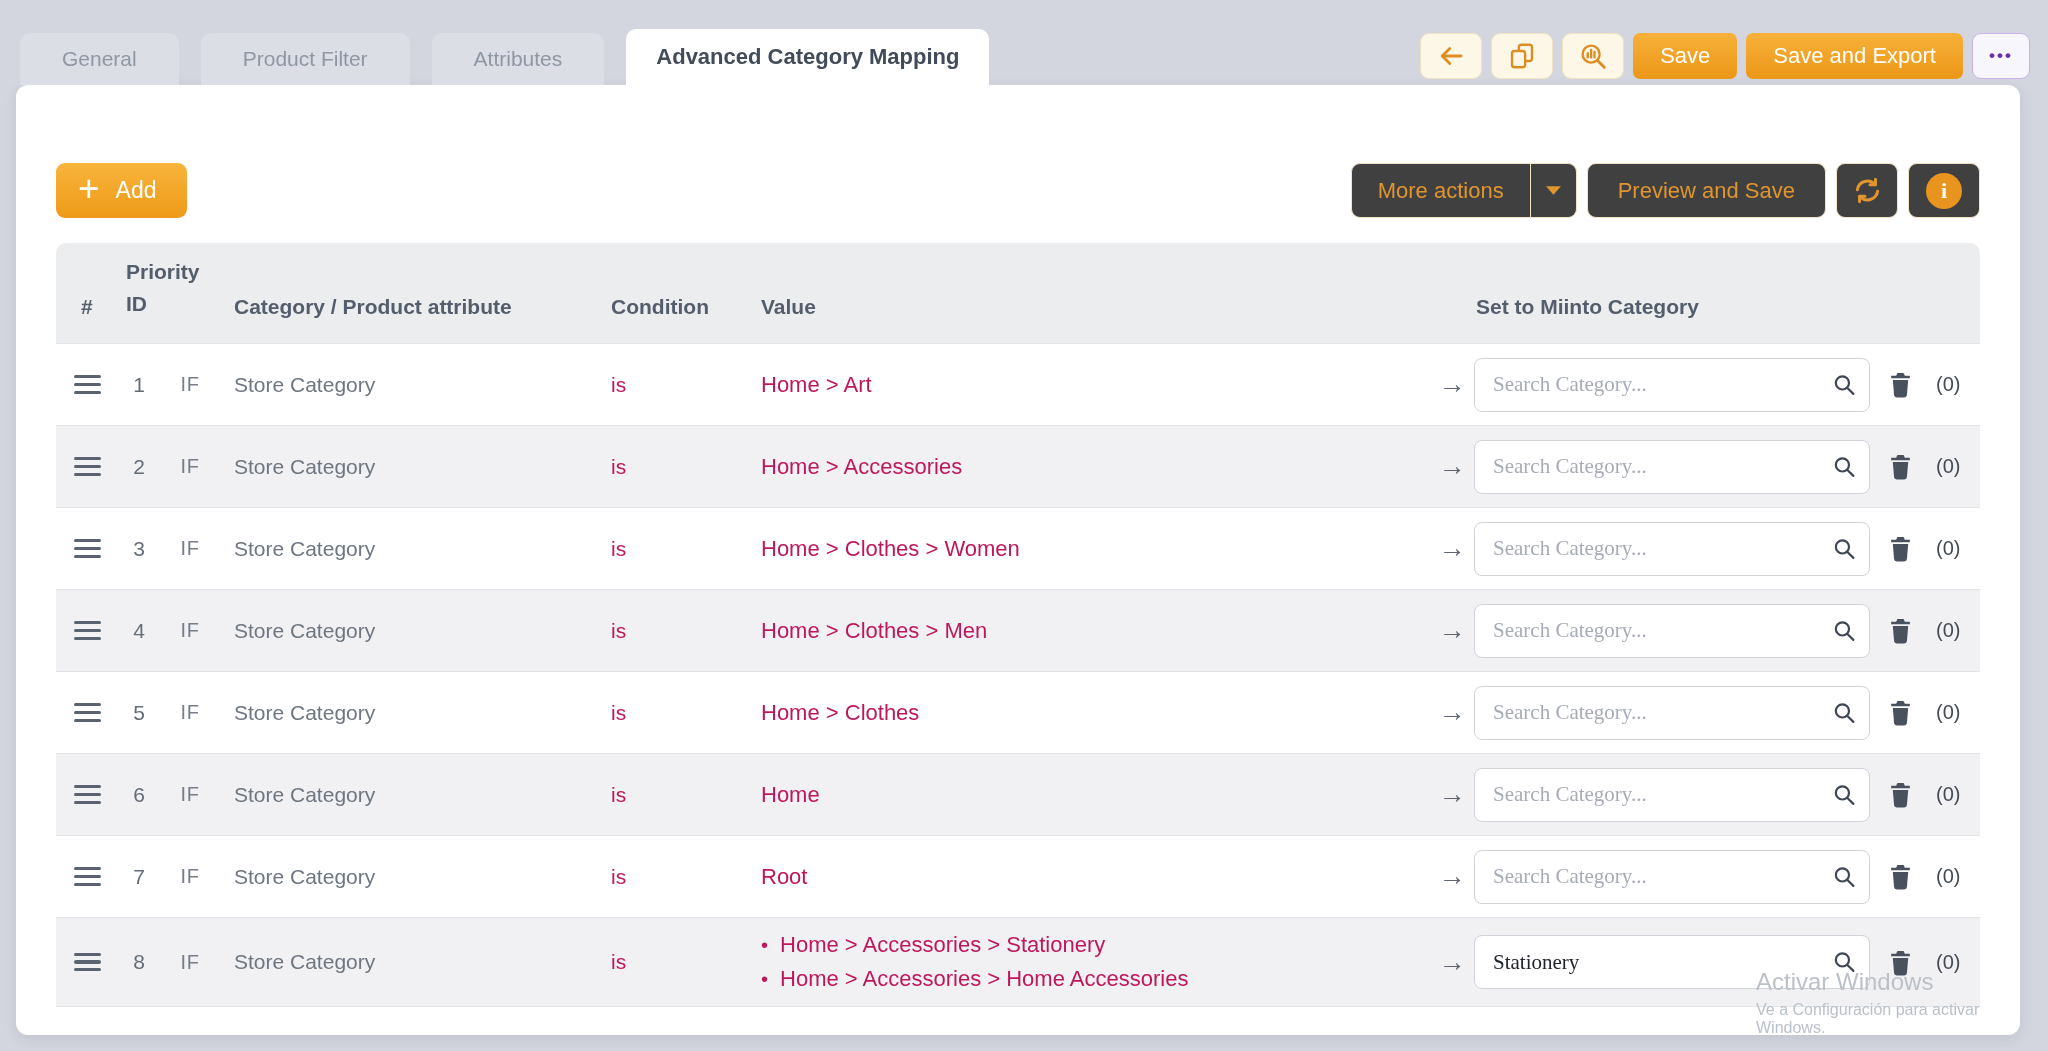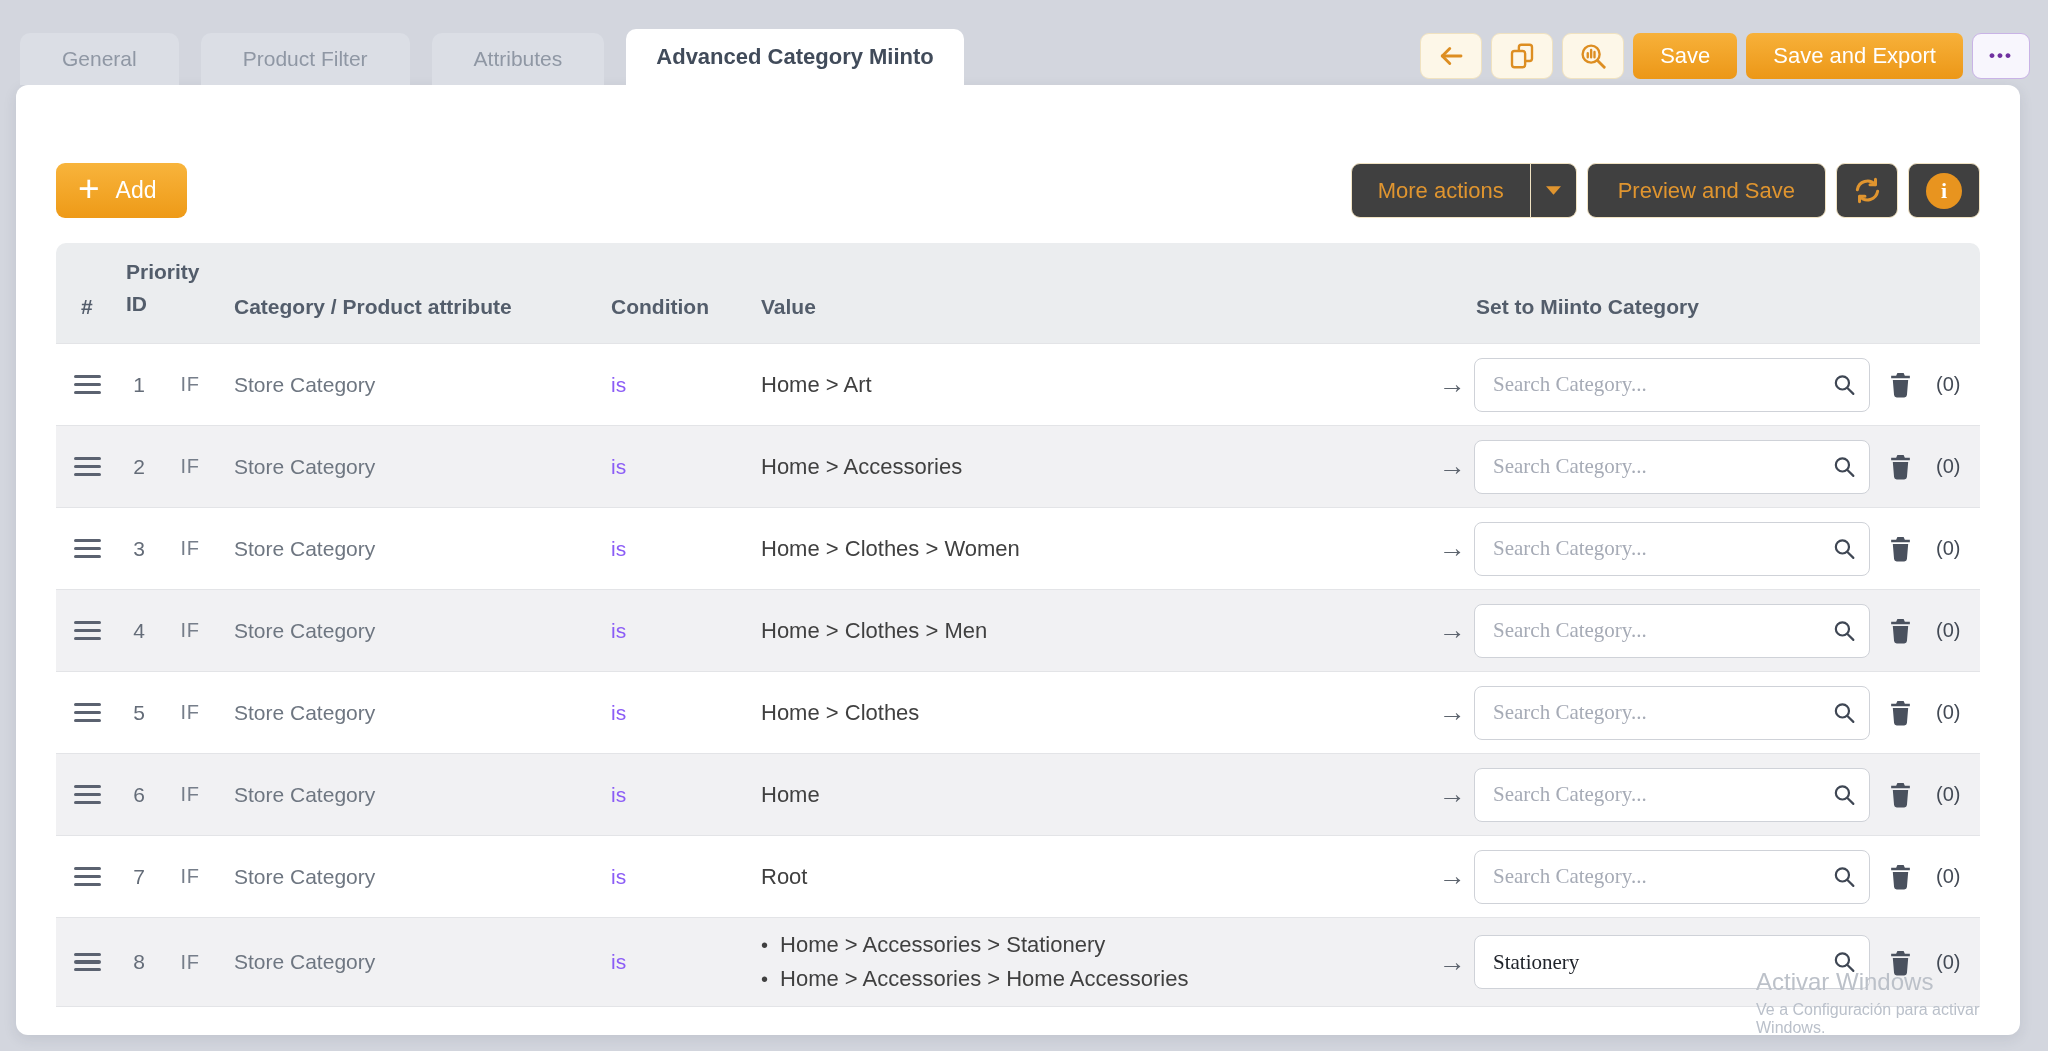--- a/index.html
+++ b/index.html
@@ -86,22 +86,22 @@
   .h-setto{grid-column:8;padding-left:2px;}
   .row{min-height:81px;align-items:center;background:#fff;border-top:1px solid #e3e4e7;}
   .row.alt{background:#f1f1f3;}
   .row:last-child{border-bottom:1px solid #e3e4e7;}
   .cell-handle{padding-left:18px;cursor:grab;}
   .bars{display:flex;flex-direction:column;gap:4.5px;width:27px;}
   .bars i{display:block;height:3.2px;background:#5b6270;border-radius:2px;}
   .cell-num{text-align:center;color:#646c78;font-size:21px;}
   .cell-if{text-align:center;color:#767e8a;font-size:20px;letter-spacing:.5px;}
   .cell-attr{padding-left:16px;color:#6e7681;font-size:21px;}
-  .cell-cond{padding-left:13px;color:#8b5cf6;font-size:21px;}
-  .cell-value{padding:10px 0 10px 13px;color:#404040;font-size:22px;}
+  .cell-cond{padding-left:13px;color:#be185d;font-size:21px;}
+  .cell-value{padding:10px 0 10px 13px;color:#be185d;font-size:22px;}
   .value-line{line-height:34px;display:flex;align-items:center;}
   .bullet{font-size:20px;margin-right:12px;}
   .cell-arrow{text-align:center;color:#5d646e;font-size:27px;font-weight:400;}
   .cell-cat{padding-right:2px;}
   .input-wrap{position:relative;width:100%;}
   .input-wrap input{
     width:100%;height:54px;border:1.5px solid #cfd2d8;border-radius:8px;box-sizing:border-box;
     padding:0 52px 0 18px;font-size:21px;color:#20242b;font-family:Liberation Serif, serif;
     background:#fff;outline:none;
   }
@@ -114,21 +114,21 @@
   .wm1{font-size:24px;color:#bcc1c9;font-family:"Liberation Sans",sans-serif;font-weight:300;}
   .wm2{font-size:16px;color:#bac0ca;margin-top:5px;}
 </style>
 </head>
 <body>
 
 <div class="tabs">
   <div class="tab">General</div>
   <div class="tab">Product Filter</div>
   <div class="tab">Attributes</div>
-  <div class="tab active">Advanced Category Miinto</div>
+  <div class="tab active">Advanced Category Mapping</div>
 </div>
 
 <div class="toolbar">
   <div class="icon-btn">
     <span style="display:flex">
       <svg width="30" height="30" viewBox="0 0 24 24" fill="none" stroke="#dd8e22" stroke-width="2.3" stroke-linecap="round" stroke-linejoin="round">
           <path d="M20 12H5"></path>
           <path d="M11 6l-6 6 6 6"></path>
         </svg>
     </span>

